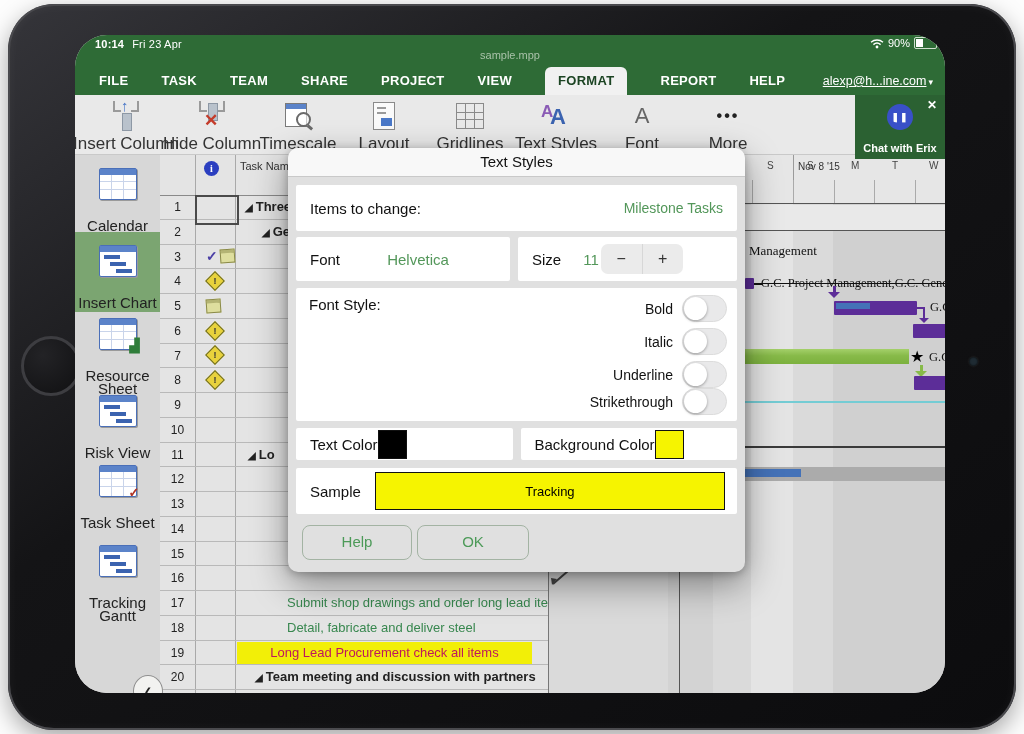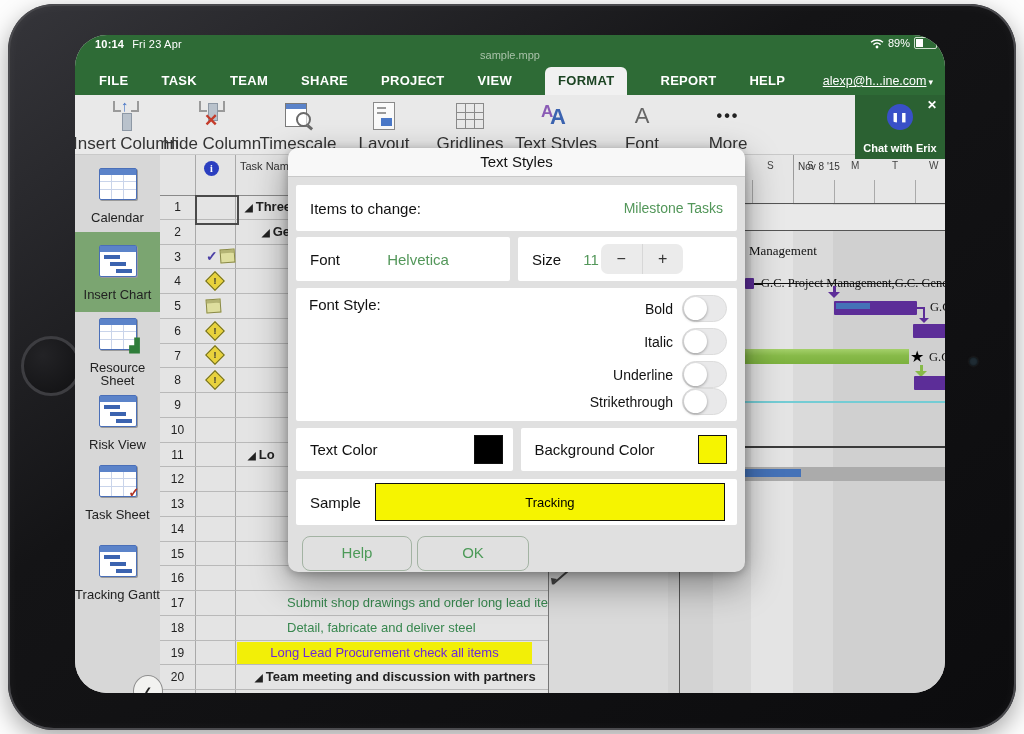--- a/index.html
+++ b/index.html
@@ -63,21 +63,21 @@
   .chat .x{position:absolute;top:3px;right:8px;color:#fff;font-size:12px;font-weight:bold;cursor:default;}
   .chat .bubble{position:absolute;left:32px;top:9px;width:26px;height:26px;border-radius:50%;background:#3950c8;display:flex;align-items:center;justify-content:center;}
   .chat .bubble::after{content:"";position:absolute;left:3px;bottom:-3px;width:0;height:0;border:5px solid transparent;border-top-color:#3950c8;transform:rotate(25deg);}
   .chat .bars{color:#fff;font-size:9px;font-weight:bold;letter-spacing:1px;}
   .chat .clabel{position:absolute;left:0;bottom:5px;width:100%;text-align:center;color:#fff;font-size:11px;font-weight:bold;}
   
   .content{position:absolute;left:0;top:120px;width:870px;height:538px;}
   .sidebar{position:absolute;left:0;top:0;width:85px;height:538px;background:#d7d7d7;border-right:1px solid #a8a8a8;}
   .sb-item{position:absolute;left:0;width:85px;text-align:center;}
   .sb-item.sel{background:#7ba571;}
-  .sb-label{font-size:13px;color:#222;line-height:13px;margin-top:11px;}
+  .sb-label{font-size:15px;color:#222;line-height:13px;margin-top:19px;}
   .sb-icon{position:relative;width:36px;height:30px;margin:0 auto;background:#fff;border:1px solid #4a6fb8;border-radius:2px;box-shadow:1px 1px 0 #9a9a9a;}
   .sb-icon::before{content:"";position:absolute;left:0;top:0;width:100%;height:6px;background:#5b83c9;}
   .sb-icon.grid{background:linear-gradient(#c9d4ea,#c9d4ea) 0 12px/100% 1px no-repeat,
                  linear-gradient(#c9d4ea,#c9d4ea) 0 20px/100% 1px no-repeat,
                  linear-gradient(#c9d4ea,#c9d4ea) 11px 0/1px 100% no-repeat,
                  linear-gradient(#c9d4ea,#c9d4ea) 23px 0/1px 100% no-repeat,#fff;}
   .sb-icon.bars::after{content:"";position:absolute;left:4px;top:9px;width:16px;height:4px;background:#3b63b0;
                  box-shadow:6px 7px 0 #3b63b0, 12px 14px 0 #3b63b0;}
   .sb-icon.boxes::after{content:"";position:absolute;left:4px;top:10px;width:9px;height:7px;border:1.5px solid #3b63b0;
                  box-shadow:16px -3px 0 #3b63b0, 16px 8px 0 #3b63b0;}
@@ -91,21 +91,21 @@
   .info-badge{position:absolute;left:44px;top:6px;width:15px;height:15px;border-radius:50%;background:#2b3fc0;color:#fff;
               font-size:10px;font-weight:bold;text-align:center;line-height:15px;font-family:"Liberation Serif",serif;}
   .tt-colname{position:absolute;left:80px;top:5px;font-size:11px;color:#333;}
   .trow{position:absolute;left:0;width:100%;height:24.75px;border-bottom:1px solid #b9b9b9;box-sizing:border-box;}
   .tnum{position:absolute;left:0;top:0;width:35px;text-align:center;font-size:12px;color:#222;line-height:24px;}
   .tind{position:absolute;left:35px;top:0;width:40px;height:100%;display:flex;align-items:center;padding-left:11px;gap:2px;box-sizing:border-box;}
   .tname{position:absolute;left:75px;top:0;right:0;height:100%;font-size:13px;color:#222;line-height:24px;white-space:nowrap;overflow:hidden;}
   .tname .tri{font-size:10px;margin-right:3px;}
   .tname.summary{font-weight:bold;}
   .tname.green{color:#38874f;}
-  .hl-band{display:inline-block;margin-left:2px;width:295px;text-align:center;background:#f2ef07;color:#6d28d9;line-height:22px;}
+  .hl-band{display:inline-block;margin-left:2px;width:295px;text-align:center;background:#f2ef07;color:#be185d;line-height:22px;}
   .sel-box{position:absolute;left:35px;top:40px;width:40px;height:26px;border:2px solid #4a4a4a;z-index:2;}
   .ic-check{color:#4b3fa5;font-weight:bold;font-size:14px;}
   .ic-note{width:13px;height:12px;background:#dede9e;border:1px solid #8a8a4a;
            box-shadow:inset 0 3px 0 rgba(138,138,74,.5);transform:rotate(-4deg);}
   .ic-warn{position:relative;width:12px;height:12px;background:#e8d23c;border:1px solid #6b6b25;transform:rotate(45deg);margin-left:2px;}
   .ic-warn i{position:absolute;left:0;top:0;width:12px;height:12px;transform:rotate(-45deg);font-style:normal;
              font-size:9px;font-weight:bold;color:#333;text-align:center;line-height:12px;}
   
   .gantt{position:absolute;left:473px;top:0;width:397px;height:538px;background:#dadada;border-left:1px solid #777;overflow:hidden;}
   .g-shade1{position:absolute;left:284px;top:0;width:113px;height:538px;background:rgba(0,0,0,.045);}
@@ -146,21 +146,21 @@
   .stepper{margin-left:auto;margin-right:40px;width:82px;height:30px;background:#ebebeb;border-radius:7px;display:flex;}
   .stepper span{flex:1;text-align:center;line-height:30px;font-size:16px;color:#333;cursor:default;}
   .stepper span:first-child{border-right:1px solid #d7d7d7;}
   .card.style{height:133px;position:relative;margin-bottom:7px;}
   .style-lab{position:absolute;left:13px;top:8px;font-size:15px;color:#111;}
   .togrow{position:absolute;right:10px;height:27px;display:flex;align-items:center;gap:9px;}
   .toglab{font-size:14px;color:#111;}
   .toggle{width:45px;height:27px;border-radius:14px;background:#e9e9ea;border:1px solid #dcdcdc;position:relative;box-sizing:border-box;}
   .toggle .knob{position:absolute;left:1px;top:1px;width:23px;height:23px;border-radius:50%;background:#fff;box-shadow:0 1px 3px rgba(0,0,0,.35);}
   .row4{display:flex;gap:8px;margin-bottom:8px;}
-  .card.color{flex:1;height:43px;display:flex;align-items:center;padding:0 10px 0 14px;box-sizing:border-box;justify-content:space-between;}
+  .card.color{flex:1;height:32px;display:flex;align-items:center;padding:0 10px 0 14px;box-sizing:border-box;}
   .swatch{width:27px;height:27px;border:1px solid #111;}
   .card.sample{height:46px;display:flex;align-items:center;padding:0 12px 0 14px;box-sizing:border-box;margin-bottom:11px;}
   .sample-box{flex:1;margin-left:14px;height:36px;border:1.5px solid #111;display:flex;align-items:center;justify-content:center;
               font-size:13px;color:#000;}
   .btnrow{display:flex;padding:0 6px;}
   .dbtn{height:33px;border:1px solid #a3b3a3;border-radius:8px;background:transparent;color:#4c9a58;font-size:15px;
         font-family:"Liberation Sans",sans-serif;line-height:31px;text-align:center;cursor:default;}
   .dbtn.help{width:108px;}
   .dbtn.cancel{width:110px;margin-left:auto;}
   .dbtn.ok{width:110px;margin-left:5px;margin-right:1px;}
@@ -179,21 +179,21 @@
         <div class="statusbar">
           <div class="status-left">
             <b>10:14</b><span>Fri 23 Apr</span>
           </div>
           <div class="status-right">
             <svg width="14" height="11">
               <path d="M1 4.2a9.5 9.5 0 0 1 12 0" stroke="#fff" stroke-width="1.4" fill="none"></path>
               <path d="M3.4 6.6a5.6 5.6 0 0 1 7.2 0" stroke="#fff" stroke-width="1.4" fill="none"></path>
               <circle cx="7" cy="9" r="1.4" fill="#fff"></circle>
             </svg>
-            <span>89%</span>
+            <span>90%</span>
             <div class="batt">
                 <i></i>
               </div>
           </div>
         </div>
         <div class="file-title">sample.mpp</div>
         <div class="menubar">
           <span class="mtab">FILE</span>
           <span class="mtab">TASK</span>
           <span class="mtab">TEAM</span>

